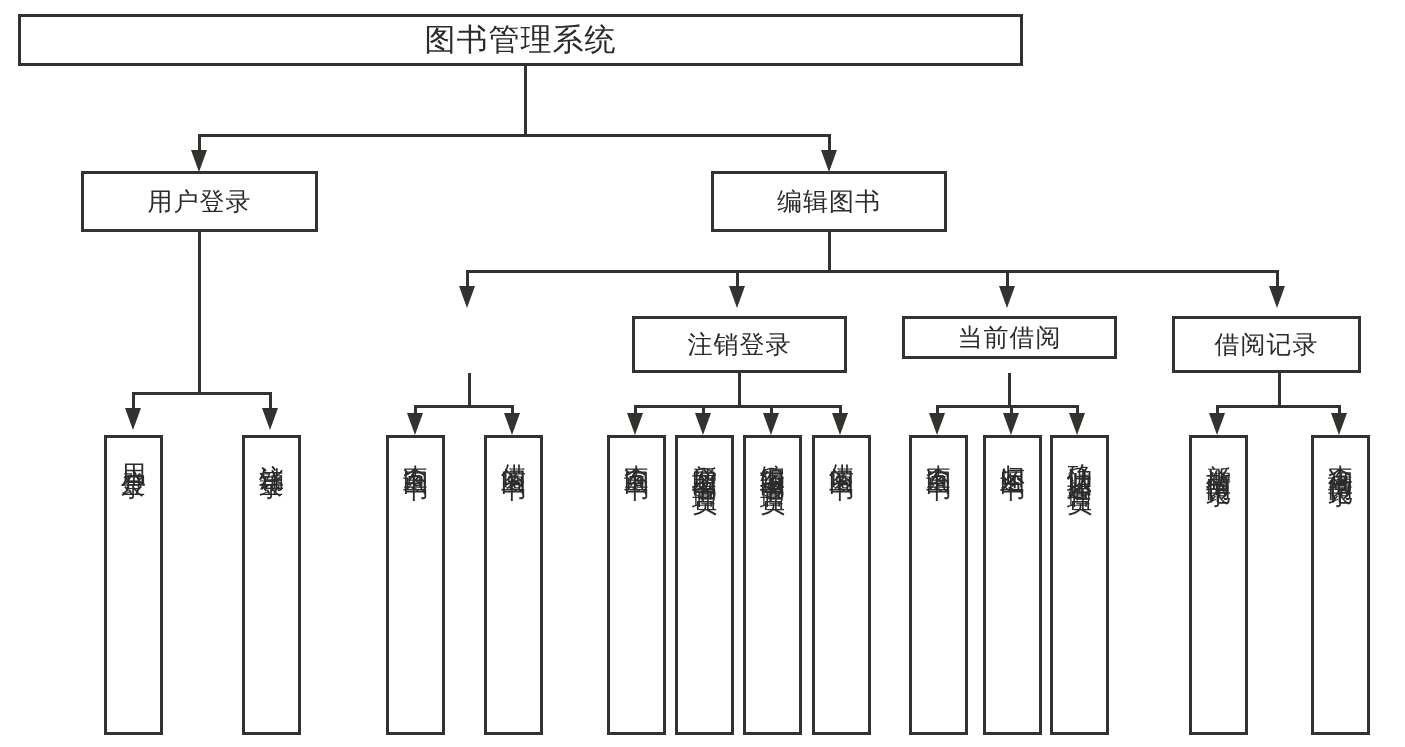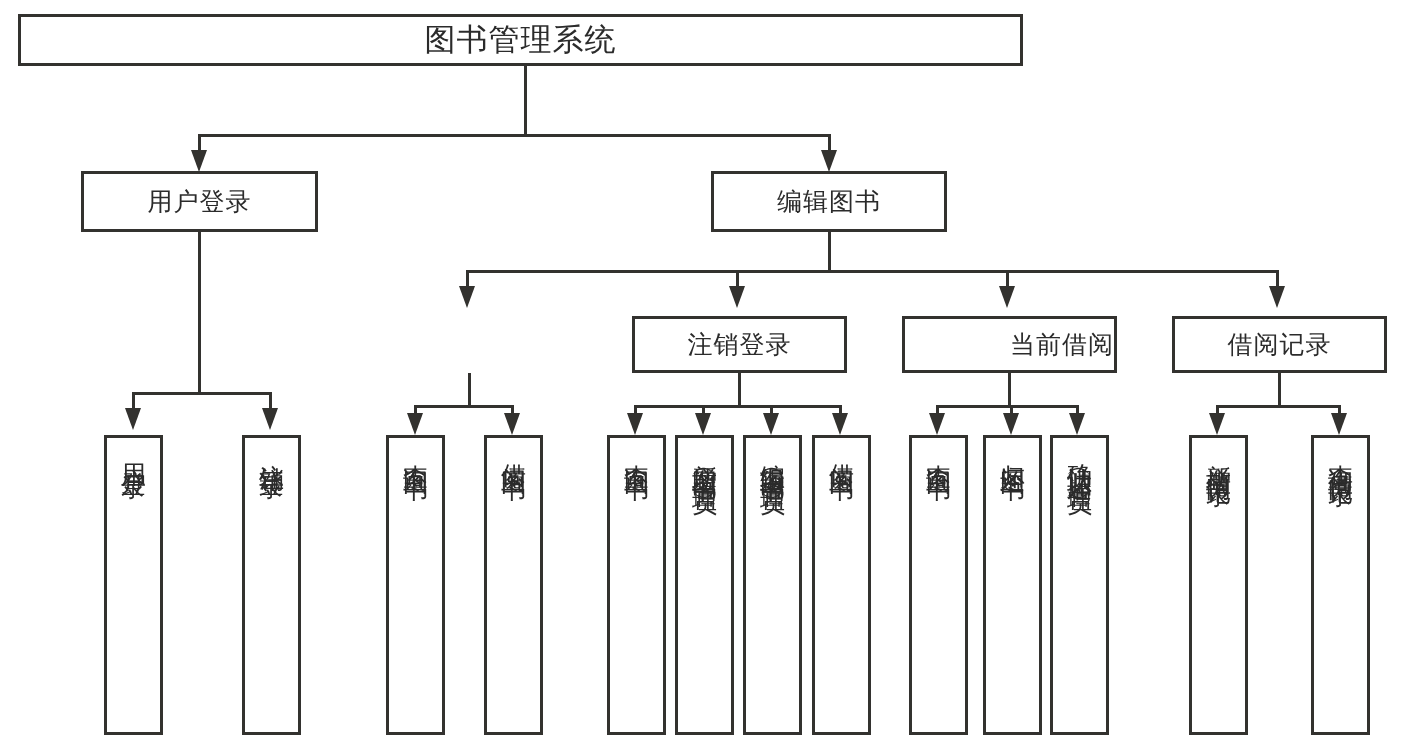--- a/index.html
+++ b/index.html
@@ -121,24 +121,24 @@
   <div class="vline" style="left:736px; top:270px; height:20px;"></div>
   <div class="arrow" style="left:729px; top:286px;"></div>
   <div class="vline" style="left:1006px; top:270px; height:20px;"></div>
   <div class="arrow" style="left:999px; top:286px;"></div>
   <div class="vline" style="left:1276px; top:270px; height:20px;"></div>
   <div class="arrow" style="left:1269px; top:286px;"></div>
 
   <div class="node h" style="left:632px; top:316px; width:215px; height:57px;">
     <span class="lbl">注销登录</span>
   </div>
-  <div class="node h" style="left:902px; top:316px; width:215px; height:57px;justify-content:flex-end;">
+  <div class="node h" style="left:902px; top:316px; width:215px; height:43px;">
     <span class="lbl">当前借阅</span>
   </div>
-  <div class="node h" style="left:1172px; top:316px; width:215px; height:57px;">
+  <div class="node h" style="left:1172px; top:316px; width:189px; height:57px;">
     <span class="lbl">借阅记录</span>
   </div>
 
   <div class="vline" style="left:468px; top:373px; height:35px;"></div>
   <div class="hline" style="left:414px; top:405px; width:100px;"></div>
   <div class="vline" style="left:414px; top:405px; height:12px;"></div>
   <div class="arrow" style="left:407px; top:413px;"></div>
   <div class="vline" style="left:511px; top:405px; height:12px;"></div>
   <div class="arrow" style="left:504px; top:413px;"></div>
 

